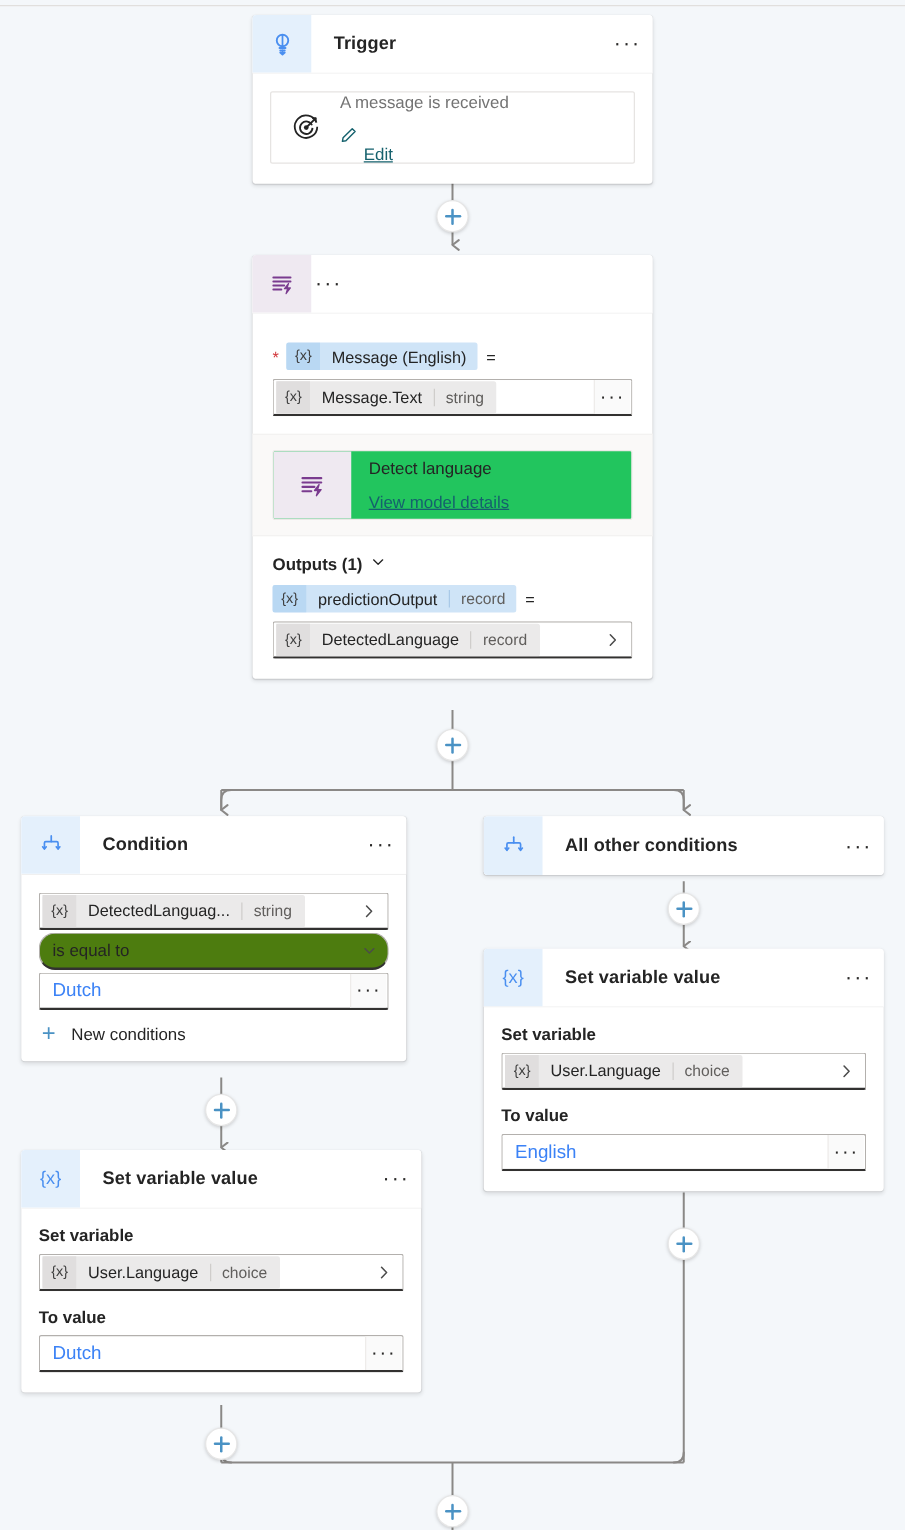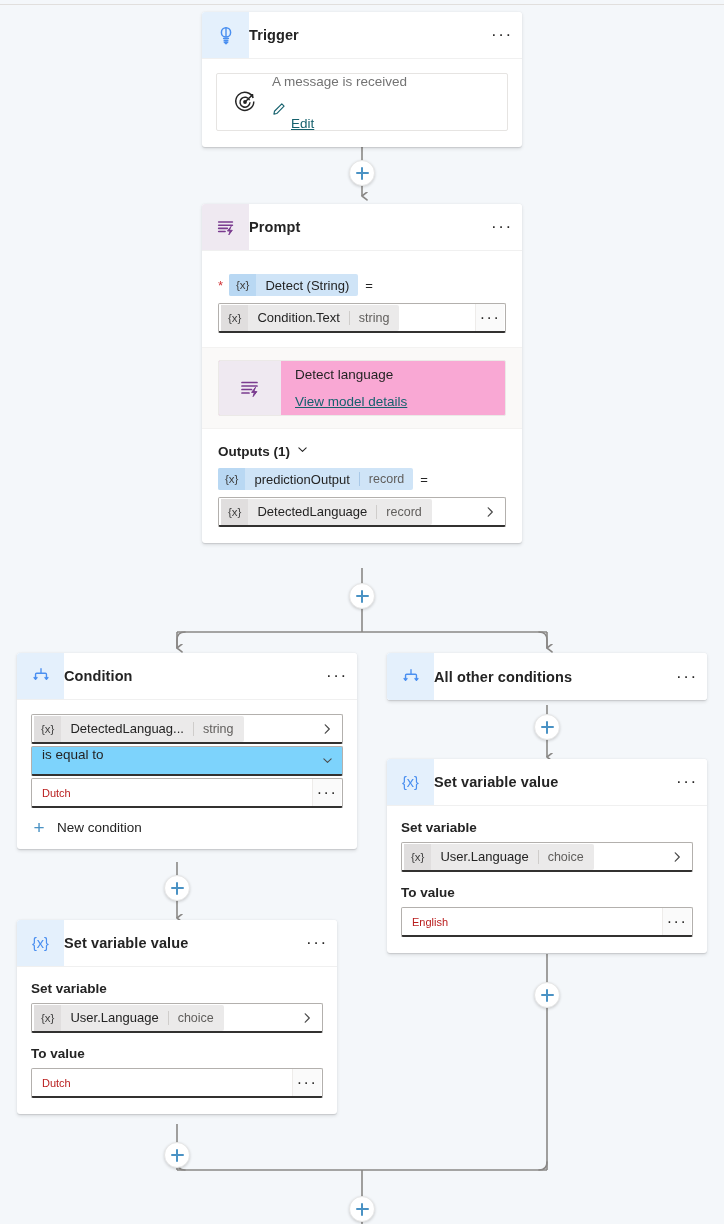--- a/index.html
+++ b/index.html
@@ -52,21 +52,21 @@
   .head-icon {
     width: 47px; min-width: 47px; display: flex; align-items: center; justify-content: center;
     border-radius: 3px 0 0 0;
   }
   .head-icon.blue { background: #e4f0fc; }
   .head-icon.purple { background: #efe9f1; }
   .head-icon.solo { border-radius: 3px 0 0 3px; }
   .head-title {
     flex: 1; display: flex; align-items: center;
     font-size: 14.5px; font-weight: 600; color: #242424;
-    letter-spacing: .1px; text-align: right;
+    padding-left: 18px; letter-spacing: .1px; text-align: right;
   }
   .ellipsis {
     width: 34px; display: flex; align-items: center; justify-content: center;
     color: #292827; font-size: 17px; line-height: 6px; letter-spacing: 1.6px;
     cursor: pointer; padding-right: 6px;
   }
 
   .node-body { padding: 14px 16px 16px 16px; }
 
   .section-label { font-size: 13.5px; font-weight: 700; color: #242424; }
@@ -92,55 +92,55 @@
     background: #ffffff; border: 1px solid #b3b0ad; border-bottom: 2px solid #323130;
     border-radius: 2px; overflow: hidden;
   }
   .field .tok {
     display: inline-flex; align-items: center; height: 26px; background: #ebeaea;
     margin-left: 2px; border-radius: 2px;
   }
   .field .tok .brace { background: #e0dede; color: #3f3f3f; font-size: 11.5px; padding: 0 7px; height: 26px; display: flex; align-items: center; }
   .field .tok .tname { padding: 0 9px; font-size: 13px; color: #242424; }
   .field .tok .ttype { font-size: 12.5px; color: #605e5c; padding: 0 10px 0 9px; border-left: 1px solid #cfcdcb; }
-  .field .txt { padding-left: 10px; font-size: 11px; color: #b91c1c; }
+  .field .txt { padding-left: 10px; font-size: 15px; color: #3b82f6; }
   .field .grow { flex: 1; }
   .field .fbtn {
     width: 29px; height: 28px; display: flex; align-items: center; justify-content: center;
     color: #292827; font-size: 16px; line-height: 5px; letter-spacing: 1.5px; cursor: pointer;
     border-left: 1px solid #eeecea; margin-right: 1px; background: #fafafa;
   }
   .field .chev {
     width: 30px; display: flex; align-items: center; justify-content: center;
     color: #4b4b4b; font-size: 15px; cursor: pointer;
   }
 
   
   .model-band { background: #faf9f8; margin: 0 -16px; padding: 12px 16px; border-top: 1px solid #f3f2f1; border-bottom: 1px solid #f3f2f1; }
-  .model-card { display: flex; background: #f9a8d4; border: 1px solid #ebe9e7; border-radius: 2px; overflow: hidden; height: 56px; }
+  .model-card { display: flex; background: #22c55e; border: 1px solid #ebe9e7; border-radius: 2px; overflow: hidden; height: 56px; }
   .model-ico { width: 62px; min-width: 62px; background: #efe9f1; display: flex; align-items: center; justify-content: center; }
   .model-txt { display: flex; flex-direction: column; justify-content: center; padding-left: 14px; }
   .model-name { font-size: 13.5px; color: #242424; }
   .model-link { font-size: 13.5px; color: #15616d; text-decoration: underline; cursor: pointer; margin-top: 12px; }
 
   .outputs-row { display: flex; align-items: center; gap: 6px; }
   .caret { color: #242424; font-size: 12px; }
 
   
   .trig-card { display: flex; align-items: center; background: #fff; border: 1px solid #e6e4e2; border-radius: 2px; height: 58px; }
   .trig-ico { width: 55px; min-width: 55px; display: flex; align-items: center; justify-content: center; }
   .trig-txt { display: flex; flex-direction: column; justify-content: center; }
   .trig-name { font-size: 13.5px; color: #737373; }
   .trig-edit { display: flex; align-items: center; gap: 5px; margin-top: 2px; }
   .trig-edit a { font-size: 13.5px; color: #15616d; text-decoration: underline; cursor: pointer; margin-top: 25px; }
 
   
   .select {
-    display: flex; height: 30px; margin-top: 0px;
-    background: #7dd3fc; border: 1px solid #b3b0ad; border-bottom: 2px solid #323130; border-radius: 2px;
+    display: flex; align-items: center; height: 30px; margin-top: 0px;
+    background: #4d7c0f; border: 1px solid #b3b0ad; border-bottom: 2px solid #323130; border-radius: 13px;
   }
   .select .sv { flex: 1; padding-left: 10px; font-size: 13.5px; color: #242424; }
   .select .sc { width: 30px; display: flex; align-items: center; justify-content: center; color: #4b4b4b; font-size: 11px; }
 
   .newcond { display: flex; align-items: center; gap: 10px; margin-top: 12px; cursor: pointer; }
   .newcond .np { color: #4a92c4; font-size: 19px; line-height: 14px; width: 16px; text-align: center; }
   .newcond .nl { font-size: 13.5px; color: #242424; }
 
   .subhead { font-size: 13.5px; font-weight: 700; color: #242424; }
   .mt12 { margin-top: 13px; }
@@ -242,39 +242,38 @@
     <div class="node-head">
       <div class="head-icon purple">
         <svg width="22" height="22" viewBox="0 0 24 24" fill="none" stroke="#7a3b8f" stroke-width="1.7" stroke-linecap="round">
           <path d="M4 6.5 H19"></path>
             <path d="M4 10 H19"></path>
             <path d="M4 13.5 H13.5"></path>
             <path d="M4 17 H11"></path>
           <path d="M17.3 11.6 L13.6 16.4 H16.4 L15.1 20.6 L18.9 15.6 H16.1 Z" fill="#7a3b8f" stroke="#7a3b8f" stroke-width="1" stroke-linejoin="round"></path>
         </svg>
       </div>
-      <div class="head-title">Prompt</div>
       <div class="ellipsis">···</div>
     </div>
     <div class="node-body">
 
 
       <div class="chip-row">
         <span class="req-star">*</span>
         <span class="chip">
           <span class="brace">{x}</span>
-          <span class="cname">Detect (String)</span>
+          <span class="cname">Message (English)</span>
         </span>
         <span class="chip-eq">=</span>
       </div>
 
       <div class="field">
         <span class="tok">
           <span class="brace">{x}</span>
-          <span class="tname">Condition.Text</span>
+          <span class="tname">Message.Text</span>
           <span class="ttype">string</span>
         </span>
         <span class="grow"></span>
         <span class="fbtn">···</span>
       </div>
 
       <div class="model-band" style="margin-top:14px;">
         <div class="model-card">
           <div class="model-ico">
             <svg width="24" height="24" viewBox="0 0 24 24" fill="none" stroke="#7a3b8f" stroke-width="1.7" stroke-linecap="round">
@@ -320,21 +319,21 @@
         <span class="chev">
           <svg width="14" height="14" viewBox="0 0 16 16" fill="none" stroke="#4b4b4b" stroke-width="1.4" stroke-linecap="round" stroke-linejoin="round">
               <path d="M6 3.2 L10.6 8 L6 12.8"></path>
             </svg>
         </span>
       </div>
 
     </div>
   </div>
 
-  <div class="node" style="left:17px; top:653px; width:340px;">
+  <div class="node" style="left:17px; top:653px; width:308px;">
     <div class="node-head">
       <div class="head-icon blue">
         <svg width="20" height="20" viewBox="0 0 22 22" fill="none" stroke="#4a8ff0" stroke-width="1.5" stroke-linecap="round" stroke-linejoin="round">
           <path d="M11 3 L11 8"></path>
           <path d="M5 14 L5 9.2 Q5 8 6.2 8 L15.8 8 Q17 8 17 9.2 L17 14"></path>
           <path d="M3.4 12.6 L5 14.6 L6.6 12.6"></path>
           <path d="M15.4 12.6 L17 14.6 L18.6 12.6"></path>
         </svg>
       </div>
       <div class="head-title">Condition</div>
@@ -366,21 +365,21 @@
       </div>
 
       <div class="field" style="margin-top:2px;">
         <span class="txt">Dutch</span>
         <span class="grow"></span>
         <span class="fbtn">···</span>
       </div>
 
       <div class="newcond">
         <span class="np">+</span>
-        <span class="nl">New condition</span>
+        <span class="nl">New conditions</span>
       </div>
 
     </div>
   </div>
 
   <div class="node" style="left:387px; top:653px; width:320px;">
     <div class="node-head noborder">
       <div class="head-icon blue solo">
         <svg width="20" height="20" viewBox="0 0 22 22" fill="none" stroke="#4a8ff0" stroke-width="1.5" stroke-linecap="round" stroke-linejoin="round">
           <path d="M11 3 L11 8"></path>

